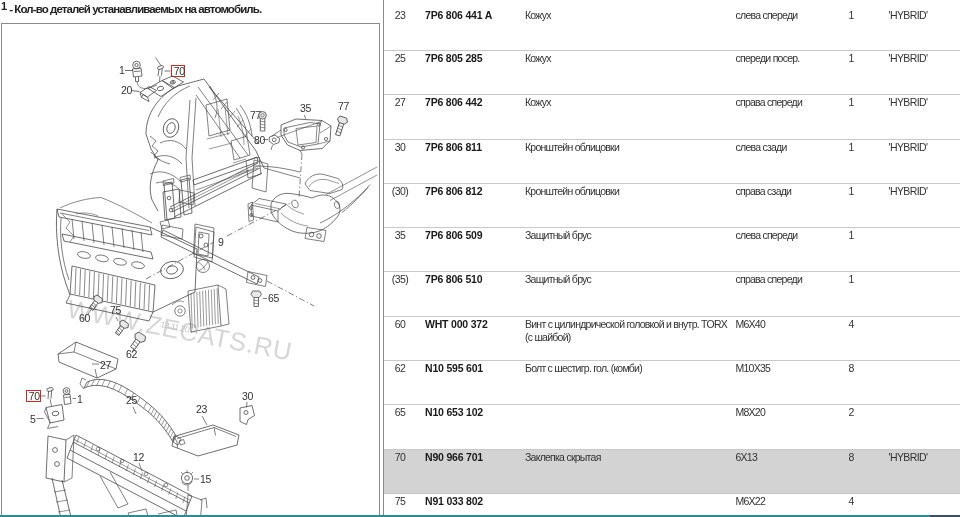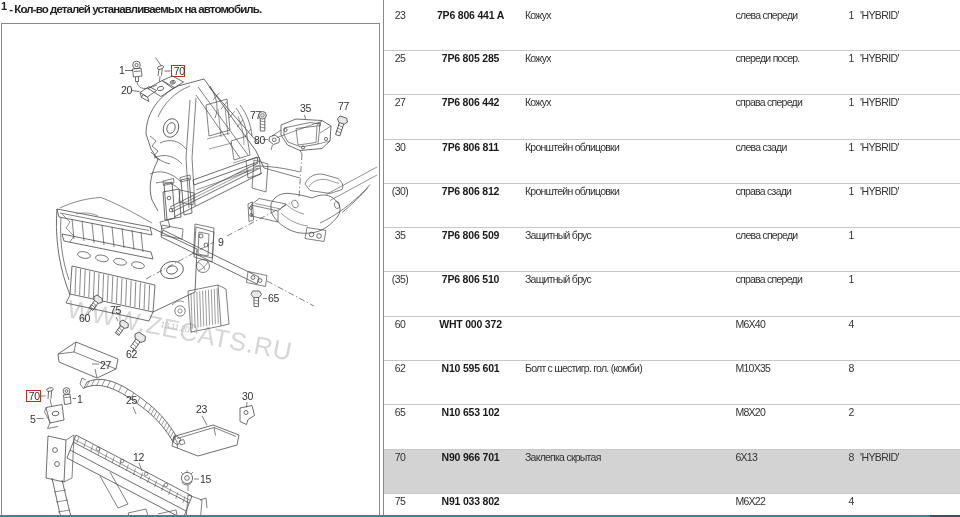--- a/index.html
+++ b/index.html
@@ -8,26 +8,26 @@
   #hdr{position:absolute;left:1px;top:0px;font-size:11.5px;font-weight:bold;color:#222;
        letter-spacing:-0.9px;}
   #hdr sup{font-size:11px;vertical-align:3px;letter-spacing:0;margin-right:2px;}
   #box{position:absolute;left:1px;top:23px;width:377px;height:494px;
        border:1px solid #8a8a8a;border-bottom:none;}
   #tblline{position:absolute;left:383px;top:0;width:1px;height:515px;background:#8a8a8a;}
   #tbl{position:absolute;left:0;top:0;width:960px;height:517px;margin-top:8px;}
   .tr{position:absolute;left:384px;width:576px;box-sizing:border-box;}
   .c{position:absolute;font-size:10.5px;letter-spacing:-0.6px;color:#333;top:1px;line-height:13px;}
   .tr .n{left:0px;width:32px;text-align:center;}
-  .tr .p{left:41px;width:91px;text-align:center;font-weight:bold;color:#1a1a1a;
+  .tr .p{left:41px;width:91px;text-align:left;font-weight:bold;color:#1a1a1a;
          letter-spacing:-0.2px;font-size:10.5px;}
   .tr .m{left:141px;width:216px;letter-spacing:-0.75px;}
   .tr .s{left:351.5px;width:110px;letter-spacing:-0.75px;}
   .tr .q{left:452px;width:30px;text-align:center;}
-  .tr .h{left:476px;width:96px;text-align:left;}
+  .tr .h{left:476px;width:96px;text-align:center;}
   #teal{position:absolute;left:0;top:515px;width:960px;height:2px;background:#2e8c96;}
   #teal2{position:absolute;left:930px;top:515px;width:30px;height:2px;background:#3d4f63;}
 </style>
 </head>
 <body>
 <div id="hdr"><sup>1</sup>- Кол-во деталей устанавливаемых на автомобиль.</div>
 <div id="box"></div>
 <div id="tbl">
 <div class="tr" style="top:0.0px;height:44.3px;border-top:none;">
   <span class="c n">23</span>
@@ -79,20 +79,21 @@
 <div class="tr" style="top:263.4px;height:44.3px;border-top:1px solid #c9c9c9;">
   <span class="c n">(35)</span>
   <span class="c p">7P6 806 510</span>
   <span class="c m">Защитный брус</span>
   <span class="c s">справа спереди</span>
   <span class="c q">1</span>
 </div>
 <div class="tr" style="top:307.7px;height:44.3px;border-top:1px solid #c9c9c9;">
   <span class="c n">60</span>
   <span class="c p">WHT 000 372</span>
+  <span class="c m">Винт с цилиндрической головкой и внутр. TORX<br>(с шайбой)</span>
   <span class="c s">M6X40</span>
   <span class="c q">4</span>
 </div>
 <div class="tr" style="top:352.0px;height:44.3px;border-top:1px solid #c9c9c9;">
   <span class="c n">62</span>
   <span class="c p">N10 595 601</span>
   <span class="c m">Болт с шестигр. гол. (комби)</span>
   <span class="c s">M10X35</span>
   <span class="c q">8</span>
 </div>

